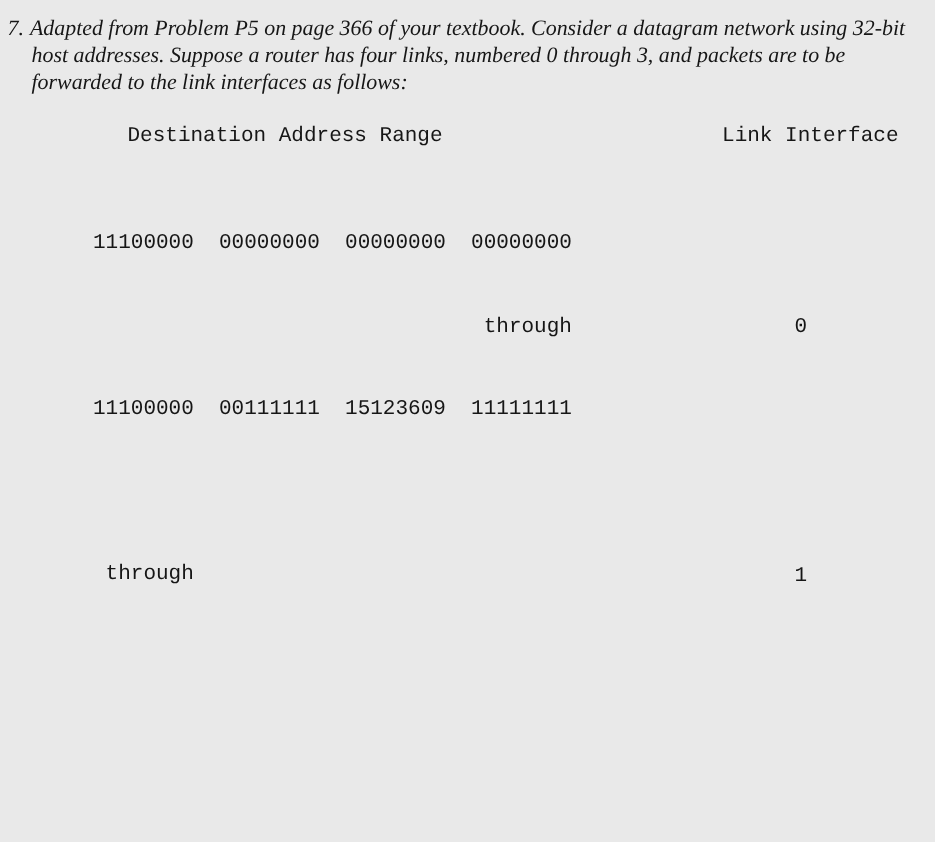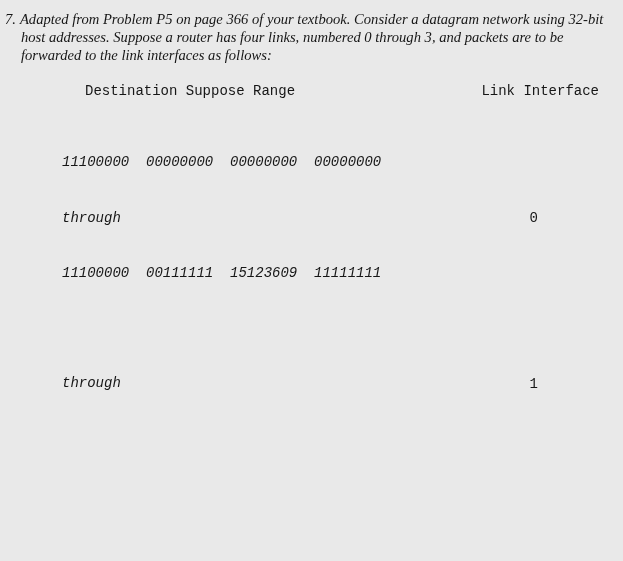--- a/index.html
+++ b/index.html
@@ -27,37 +27,37 @@
   .fwd-table {
     font-family: "Liberation Mono", "DejaVu Sans Mono", monospace;
     font-size: 14px;
     margin-top: 18px;
   }
   .tbl-header { display: flex; margin-bottom: 17px; }
   .hdr-left  { margin-left: 85px; }
   .hdr-right { margin-left: auto; margin-right: 24px; text-align: right; }
 
   .group { display: flex; align-items: center; margin-bottom: 17px; }
-  .addr-block { margin-left: 62px; line-height: 18.6px; white-space: pre; font-style: italic; }
-  .addr-line.through { text-align: left; }
+  .addr-block { margin-left: 62px; line-height: 18.6px; white-space: pre; }
+  .addr-line.through { text-align: right; }
   .iface { margin-left: auto; margin-right: 85px; }
 </style>
 </head>
 <body>
 
 <div class="page">
 
   <div class="intro">
     <span class="num">7.</span><span>Adapted from Problem P5 on page 366 of your textbook. Consider a datagram network using 32-bit host addresses. Suppose a router has four links, numbered 0 through 3, and packets are to be forwarded to the link interfaces as follows:</span>
   </div>
 
   <div class="fwd-table">
 
     <div class="tbl-header">
-      <span class="hdr-left">Destination Suppose Range</span>
+      <span class="hdr-left">Destination Address Range</span>
       <span class="hdr-right">Link Interface</span>
     </div>
 
     <div class="group">
       <div class="addr-block">
         <div class="addr-line">11100000  00000000  00000000  00000000</div>
         <div class="addr-line through">through</div>
         <div class="addr-line">11100000  00111111  15123609  11111111</div>
       </div>
       <div class="iface">0</div>

